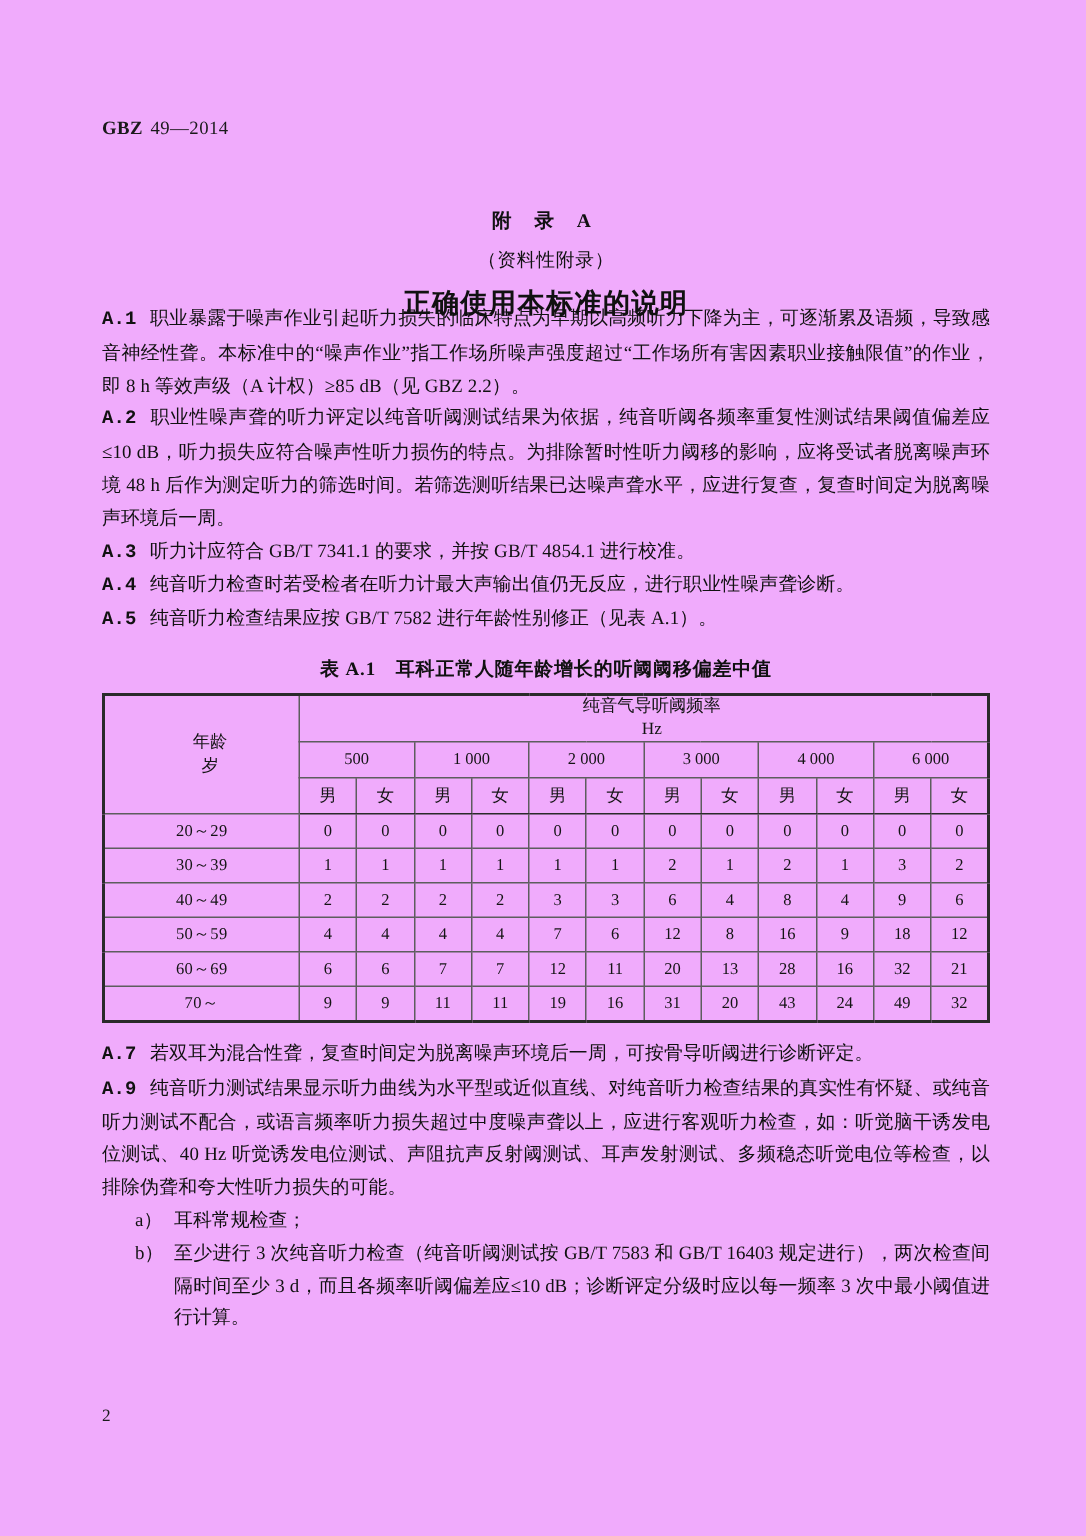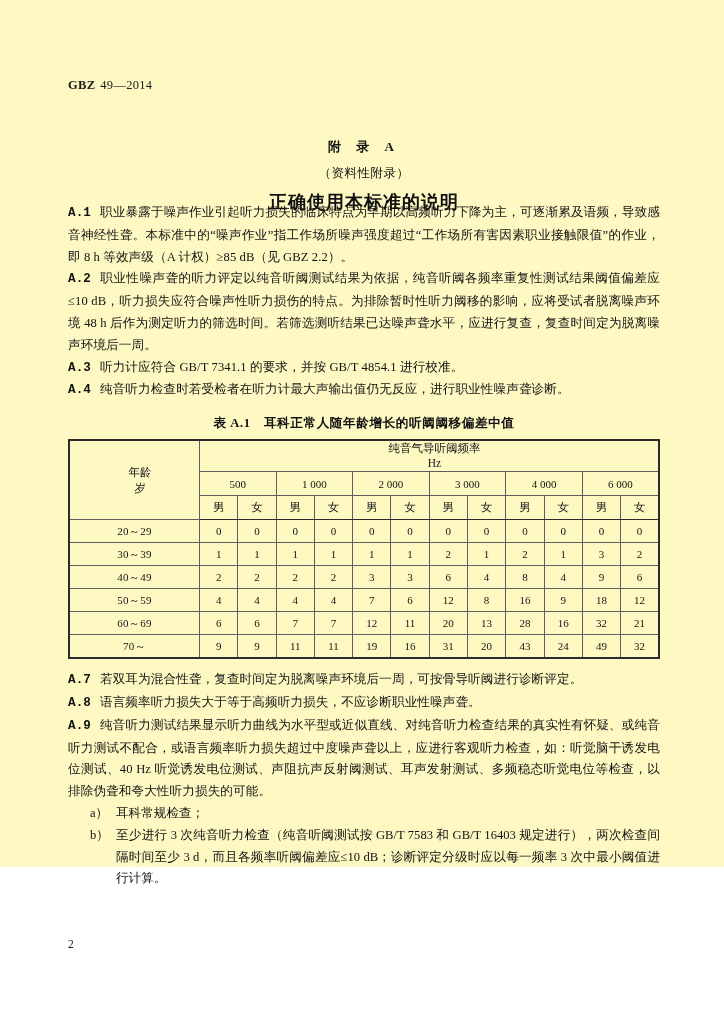--- a/index.html
+++ b/index.html
@@ -11,23 +11,23 @@
     width: 724px;
     height: 1024px;
     background: #ffffff;
     font-family: "Liberation Serif", "DejaVu Serif", serif;
     color: #111111;
     overflow: hidden;
   }
   .page {
     position: relative;
     width: 724px;
-    height: 867px;
+    height: 1024px;
     box-sizing: border-box;
-    background: #fef9c3;
+    background: #f0abfc;
   }
   .page-inner {
     position: absolute;
     left: 68px;
     top: 0;
     width: 592px;
     height: 1024px;
   }
   
   .running-header {
@@ -193,20 +193,23 @@
         <span class="num">A.1</span><span>职业暴露于噪声作业引起听力损失的临床特点为早期以高频听力下降为主，可逐渐累及语频，导致感音神经性聋。本标准中的“噪声作业”指工作场所噪声强度超过“工作场所有害因素职业接触限值”的作业，即 8 h 等效声级（A 计权）≥85 dB（见 GBZ 2.2）。</span>
       </p>
       <p class="clause">
         <span class="num">A.2</span><span>职业性噪声聋的听力评定以纯音听阈测试结果为依据，纯音听阈各频率重复性测试结果阈值偏差应≤10 dB，听力损失应符合噪声性听力损伤的特点。为排除暂时性听力阈移的影响，应将受试者脱离噪声环境 48 h 后作为测定听力的筛选时间。若筛选测听结果已达噪声聋水平，应进行复查，复查时间定为脱离噪声环境后一周。</span>
       </p>
       <p class="clause">
         <span class="num">A.3</span><span>听力计应符合 GB/T 7341.1 的要求，并按 GB/T 4854.1 进行校准。</span>
       </p>
       <p class="clause">
         <span class="num">A.4</span><span>纯音听力检查时若受检者在听力计最大声输出值仍无反应，进行职业性噪声聋诊断。</span>
+      </p>
+      <p class="clause">
+        <span class="num">A.5</span><span>纯音听力检查结果应按 GB/T 7582 进行年龄性别修正（见表 A.1）。</span>
       </p>
 
       <div class="table-caption">表 A.1　耳科正常人随年龄增长的听阈阈移偏差中值</div>
 
       <table class="data">
         <thead>
           <tr>
             <th class="age-head outer-left outer-top" rowspan="3">
               <span class="l1">年龄</span>
               <span class="l2">岁</span>
@@ -332,23 +335,20 @@
           </tr>
         </tbody>
       </table>
 
       <div style="height:10px"></div>
 
       <p class="clause">
         <span class="num">A.7</span><span>若双耳为混合性聋，复查时间定为脱离噪声环境后一周，可按骨导听阈进行诊断评定。</span>
       </p>
       <p class="clause">
-        <span class="num">A.8</span><span>语言频率听力损失大于等于高频听力损失，不应诊断职业性噪声聋。</span>
-      </p>
-      <p class="clause">
         <span class="num">A.9</span><span>纯音听力测试结果显示听力曲线为水平型或近似直线、对纯音听力检查结果的真实性有怀疑、或纯音听力测试不配合，或语言频率听力损失超过中度噪声聋以上，应进行客观听力检查，如：听觉脑干诱发电位测试、40 Hz 听觉诱发电位测试、声阻抗声反射阈测试、耳声发射测试、多频稳态听觉电位等检查，以排除伪聋和夸大性听力损失的可能。</span>
       </p>
 
       <div class="list-item">
         <span class="marker">a）</span><span>耳科常规检查；</span>
       </div>
       <div class="list-item">
         <span class="marker">b）</span><span>至少进行 3 次纯音听力检查（纯音听阈测试按 GB/T 7583 和 GB/T 16403 规定进行），两次检查间隔时间至少 3 d，而且各频率听阈偏差应≤10 dB；诊断评定分级时应以每一频率 3 次中最小阈值进行计算。</span>
       </div>
 

